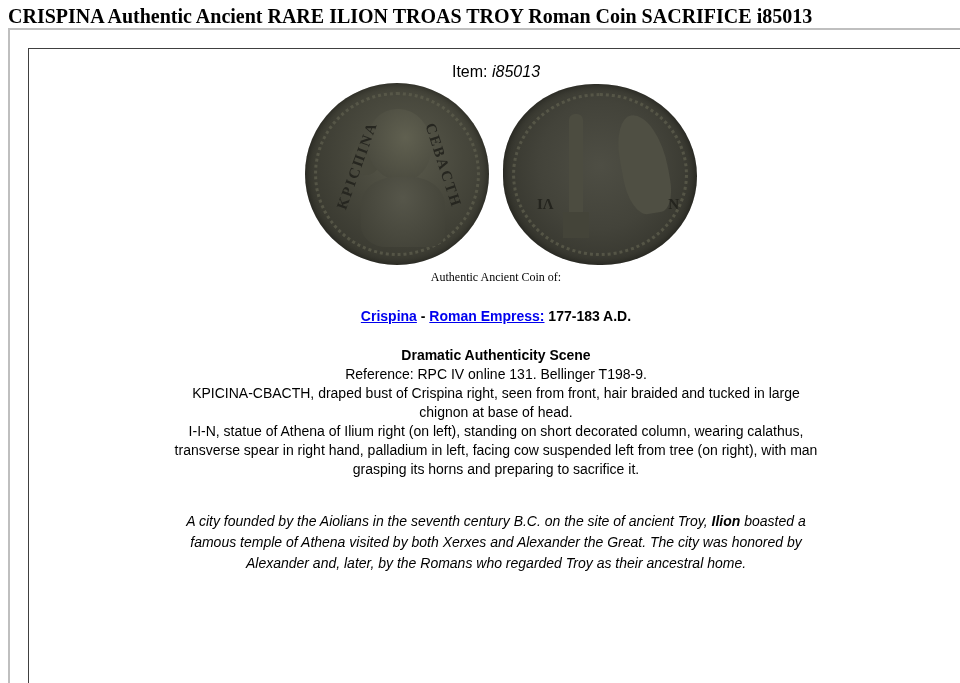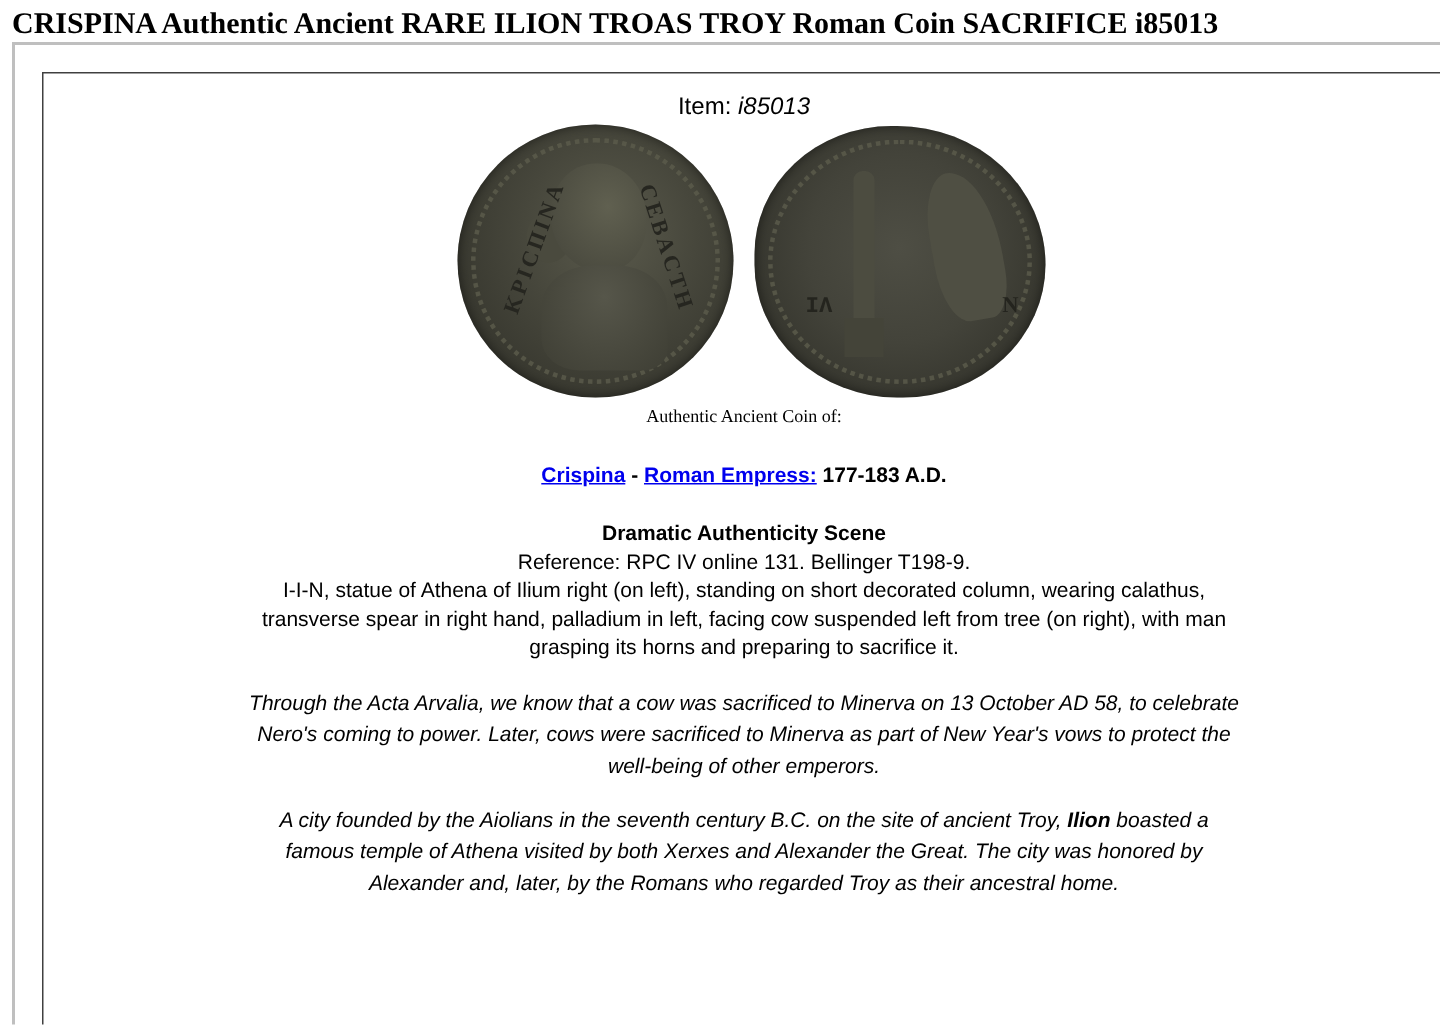--- a/index.html
+++ b/index.html
@@ -68,21 +68,21 @@
     position: absolute; left: 66px; top: 30px; width: 14px; height: 100px;
     background: #4c4c40; border-radius: 6px 6px 2px 2px;
   }
   .column {
     position: absolute; left: 60px; top: 128px; width: 26px; height: 26px; background: #444439;
   }
   .cow {
     position: absolute; left: 118px; top: 30px; width: 46px; height: 100px;
     background: #4f4f43; border-radius: 40% 60% 30% 40%; transform: rotate(-10deg);
   }
-  .il-left { position: absolute; left: 34px; top: 112px; font-family: Liberation Mono, monospace; font-size: 15px; color: #24241e; font-weight: bold; }
+  .il-left { position: absolute; left: 34px; top: 112px; font-family: Liberation Serif, serif; font-size: 15px; color: #24241e; font-weight: bold; }
   .il-right { position: absolute; right: 18px; top: 112px; font-family: "Liberation Serif", serif; font-size: 15px; color: #24241e; font-weight: bold; }
 
   .desc {
     position: absolute; left: 0; right: 0; top: 219px; text-align: center;
   }
   .desc .heading {
     font-family: "Liberation Serif", serif; font-size: 12px; color: #000; line-height: 19px;
     margin: 0 0 2px 0;
   }
   .sans { font-family: "Liberation Sans", sans-serif; font-size: 14px; color: #000; line-height: 19px; }
@@ -132,23 +132,23 @@
       </div>
     </div>
 
     <div class="desc">
       <div class="heading">Authentic Ancient Coin of:</div>
       <div class="sans bold">
         <a class="lnk" href="#">Crispina</a><span> - </span><a class="lnk" href="#">Roman Empress:</a><span> 177-183 A.D.</span>
       </div>
       <div class="sans bold">Dramatic Authenticity Scene</div>
       <div class="sans">Reference: RPC IV online 131. Bellinger T198-9.</div>
+      <div class="sans block">KPICINA-CBACTH, draped bust of Crispina right, seen from front, hair braided and tucked in large chignon at base of head.</div>
       <div class="sans block">I-I-N, statue of Athena of Ilium right (on left), standing on short decorated column, wearing calathus, transverse spear in right hand, palladium in left, facing cow suspended left from tree (on right), with man grasping its horns and preparing to sacrifice it.</div>
       <div class="gap1"></div>
-      <div class="para-italic">Through the Acta Arvalia, we know that a cow was sacrificed to Minerva on 13 October AD 58, to celebrate Nero's coming to power. Later, cows were sacrificed to Minerva as part of New Year's vows to protect the well-being of other emperors.</div>
       <div class="gap2"></div>
       <div class="para-italic">
         <span>A city founded by the Aiolians in the seventh century B.C. on the site of ancient Troy, </span><b>Ilion</b><span> boasted a famous temple of Athena visited by both Xerxes and Alexander the Great. The city was honored by Alexander and, later, by the Romans who regarded Troy as their ancestral home.</span>
       </div>
     </div>
 
     <div class="footer">
     </div>
 
   </div>

